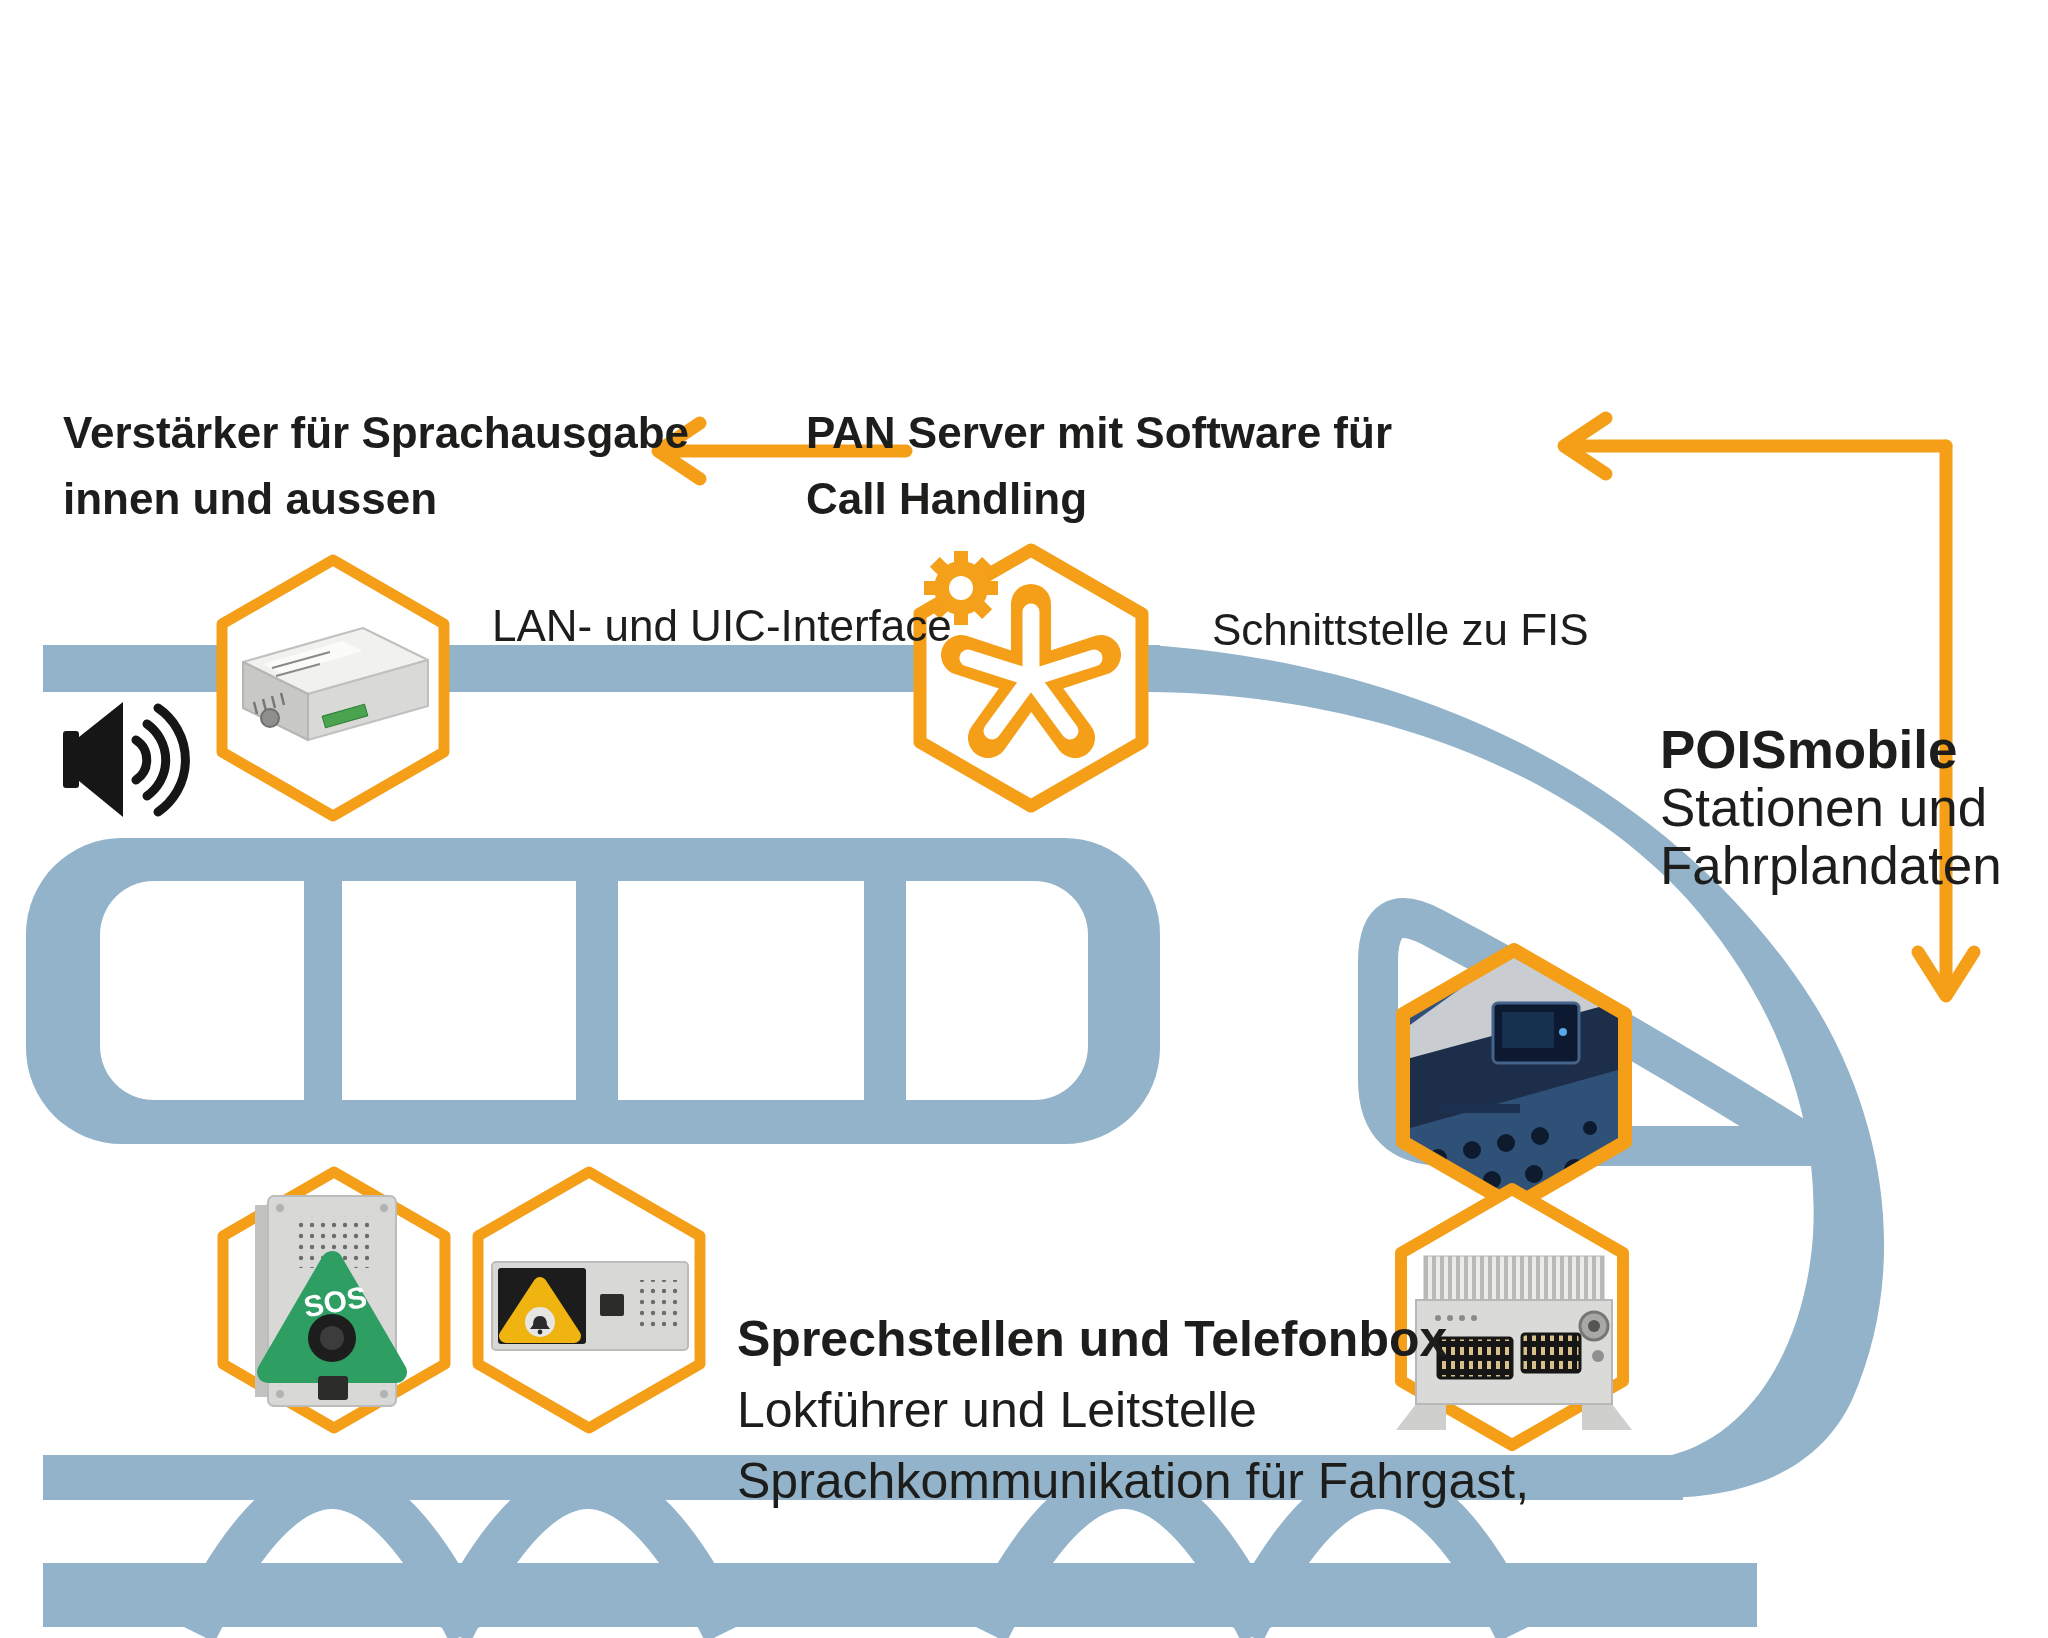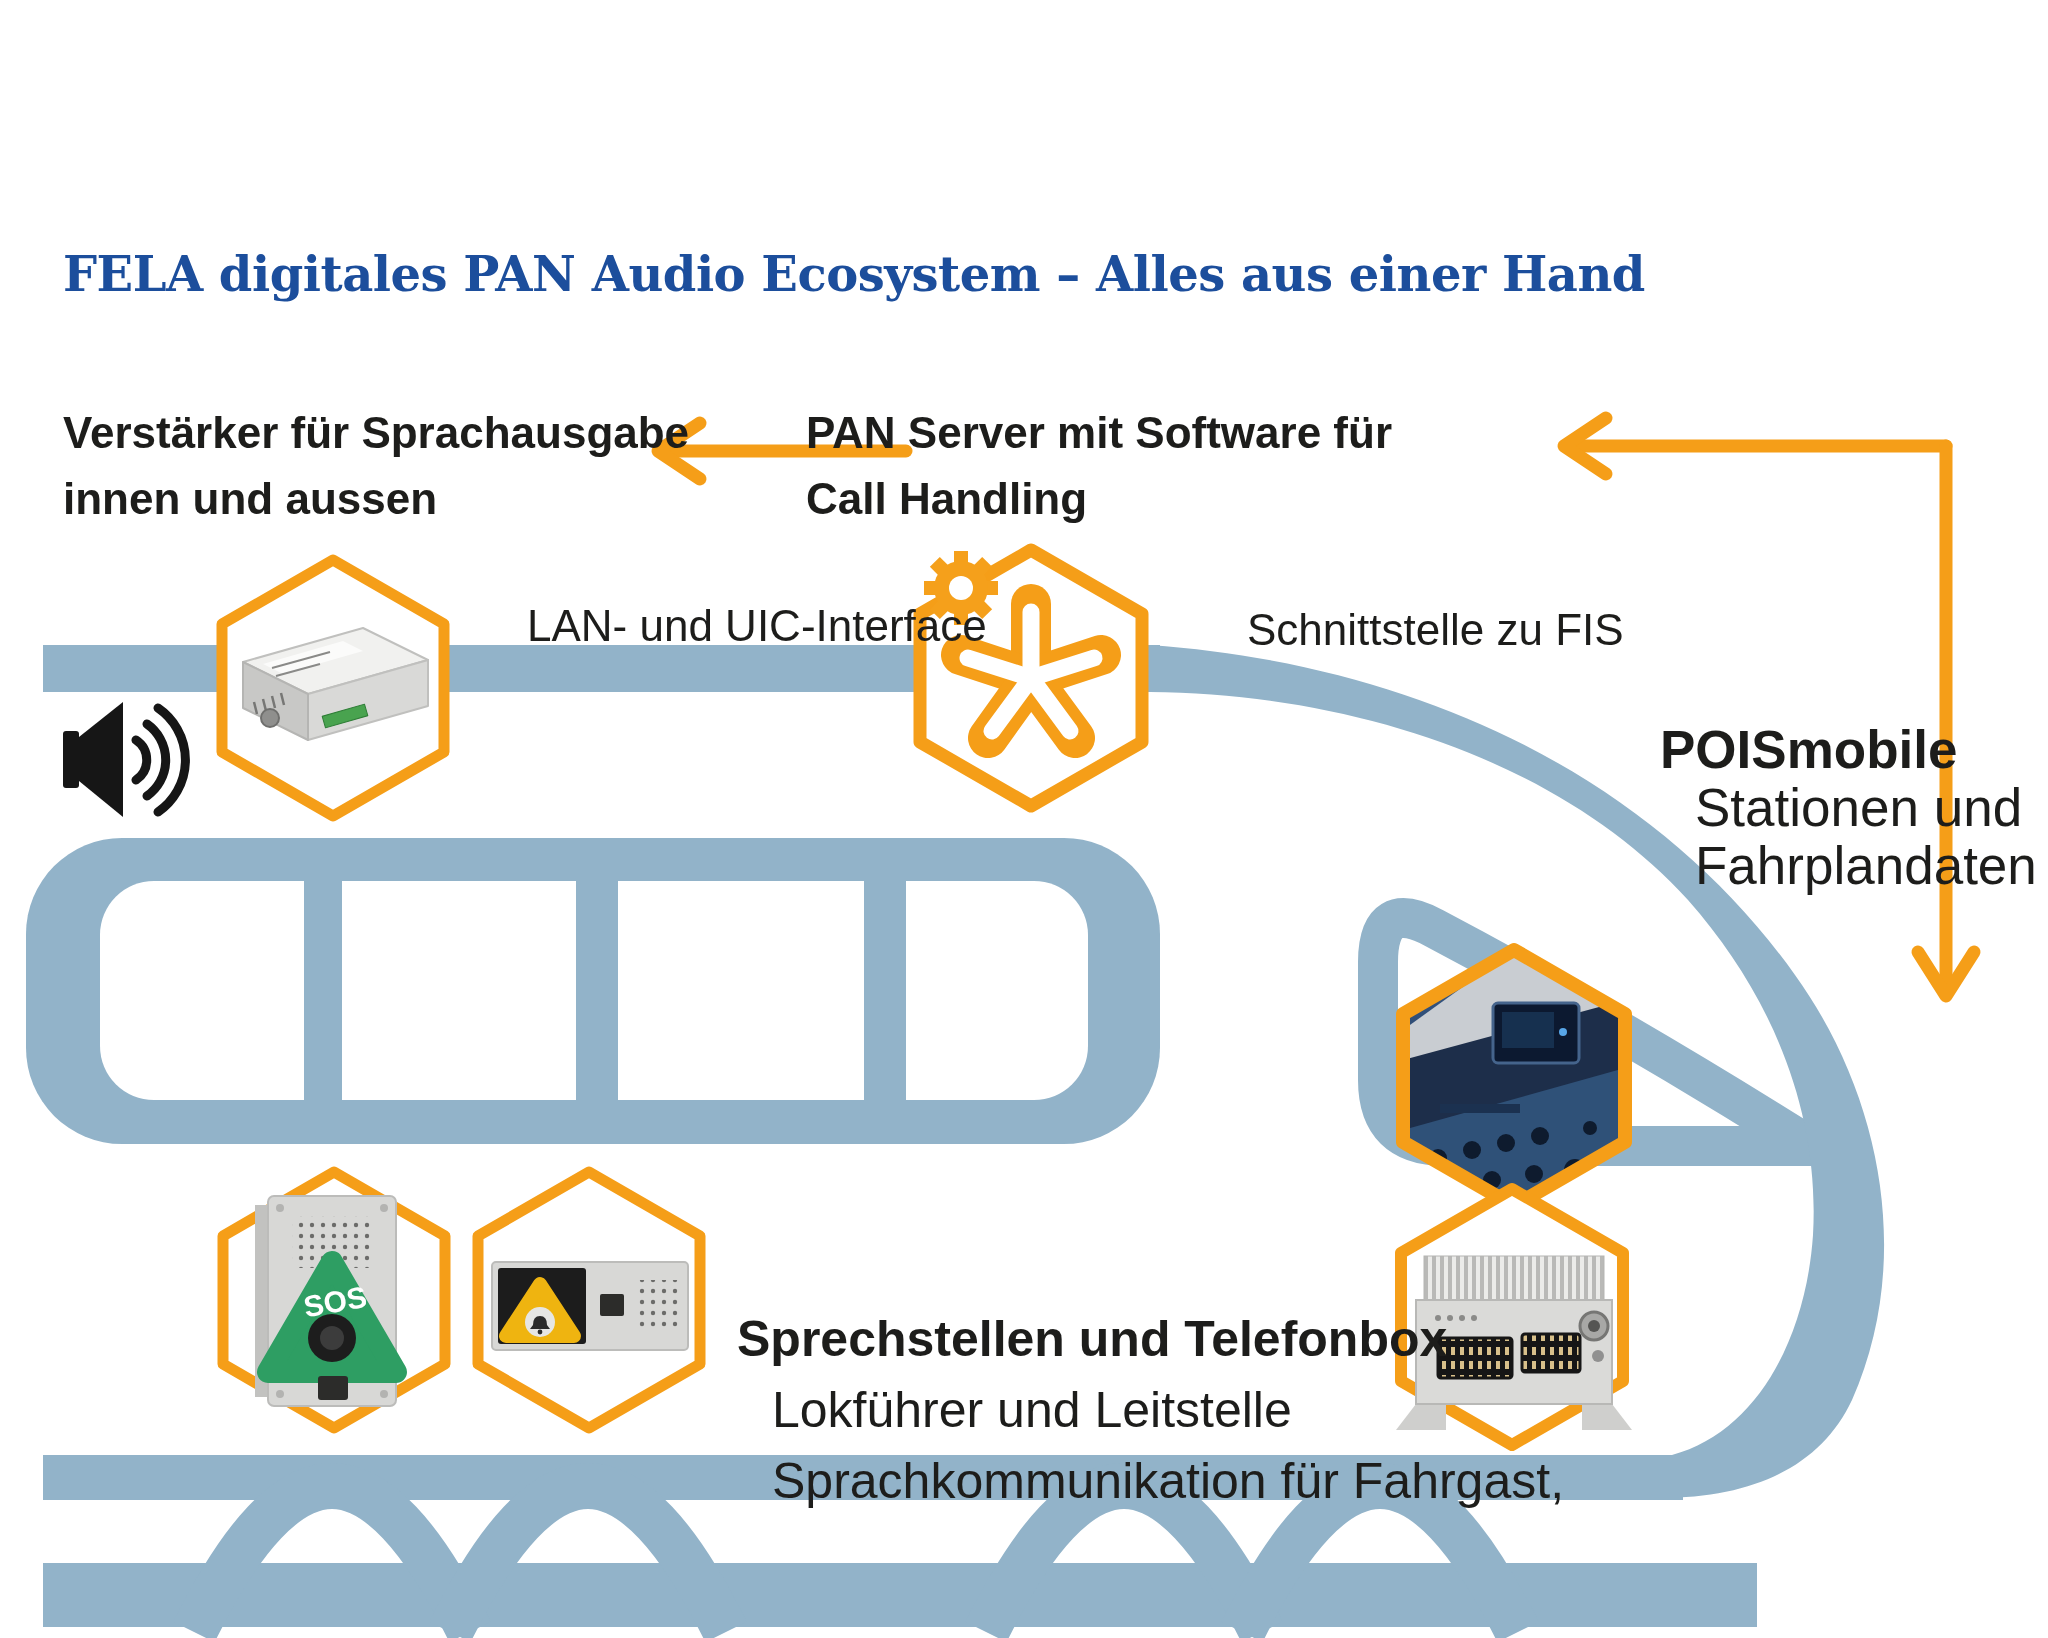--- a/index.html
+++ b/index.html
@@ -1,21 +1,21 @@
 <!DOCTYPE html>
 <html><head>
 <meta charset="utf-8">
 <style>
   html,body{margin:0;padding:0;background:#ffffff;}
   .stage{position:relative;width:2048px;height:1638px;background:#ffffff;overflow:hidden;
          font-family:"Liberation Sans", sans-serif;}
   .art{position:absolute;left:0;top:0;width:2048px;height:1638px;}
   .txt{position:absolute;color:#1d1d1b;font-size:44px;line-height:66px;white-space:nowrap;}
   .txt .b{font-weight:bold;display:block;}
-  .txt .r{font-weight:normal;display:block;margin-left:35px;}
+  .txt .r{font-weight:normal;display:block;}
   .title{position:absolute;left:63px;top:246px;color:#1c4e9c;
          font-family:"DejaVu Serif", serif;font-weight:bold;font-size:48px;
          letter-spacing:-0.5px;white-space:nowrap;}
   .b1{left:63px;top:400px;}
   .b2{left:806px;top:400px;}
   .b3{left:492px;top:593px;}
   .b4{left:1212px;top:597px;}
   .b5{left:1660px;top:721px;font-size:53px;line-height:58px;}
   .b6{left:737px;top:1304px;font-size:50px;line-height:71px;}
 </style>
@@ -225,21 +225,20 @@
           <circle cx="1474" cy="1318" r="3" fill="#8a8a88"></circle>
       <rect x="1438" y="1338" width="74" height="40" rx="3" fill="url(#pins)" stroke="#161616" stroke-width="3"></rect>
       <rect x="1522" y="1334" width="58" height="38" rx="3" fill="url(#pins)" stroke="#161616" stroke-width="3"></rect>
       <circle cx="1594" cy="1326" r="14" fill="#a8a8a6" stroke="#767674" stroke-width="3"></circle>
       <circle cx="1594" cy="1326" r="6" fill="#555553"></circle>
       <circle cx="1598" cy="1356" r="6" fill="#909090"></circle>
     </g>
   </g>
 </svg>
 
-<div class="title">FELA digitales PAN Audio Ecosystem – Alles aus einer Hand</div>
 
 <div class="txt b1">
   <span class="b">Verstärker für Sprachausgabe</span>
   <span class="b">innen und aussen</span>
 </div>
 
 <div class="txt b2">
   <span class="b">PAN Server mit Software für</span>
   <span class="b">Call Handling</span>
 </div>

